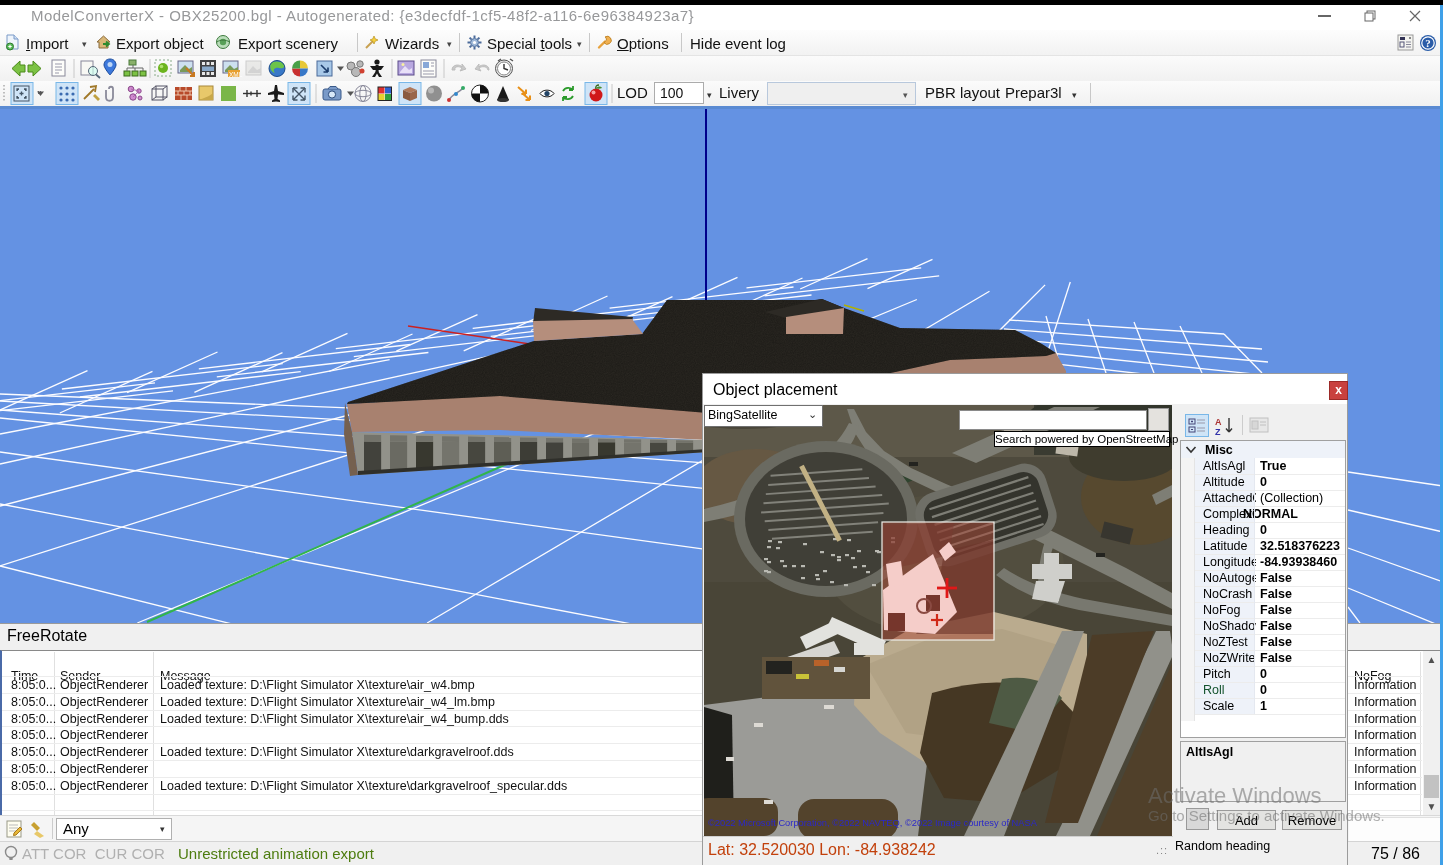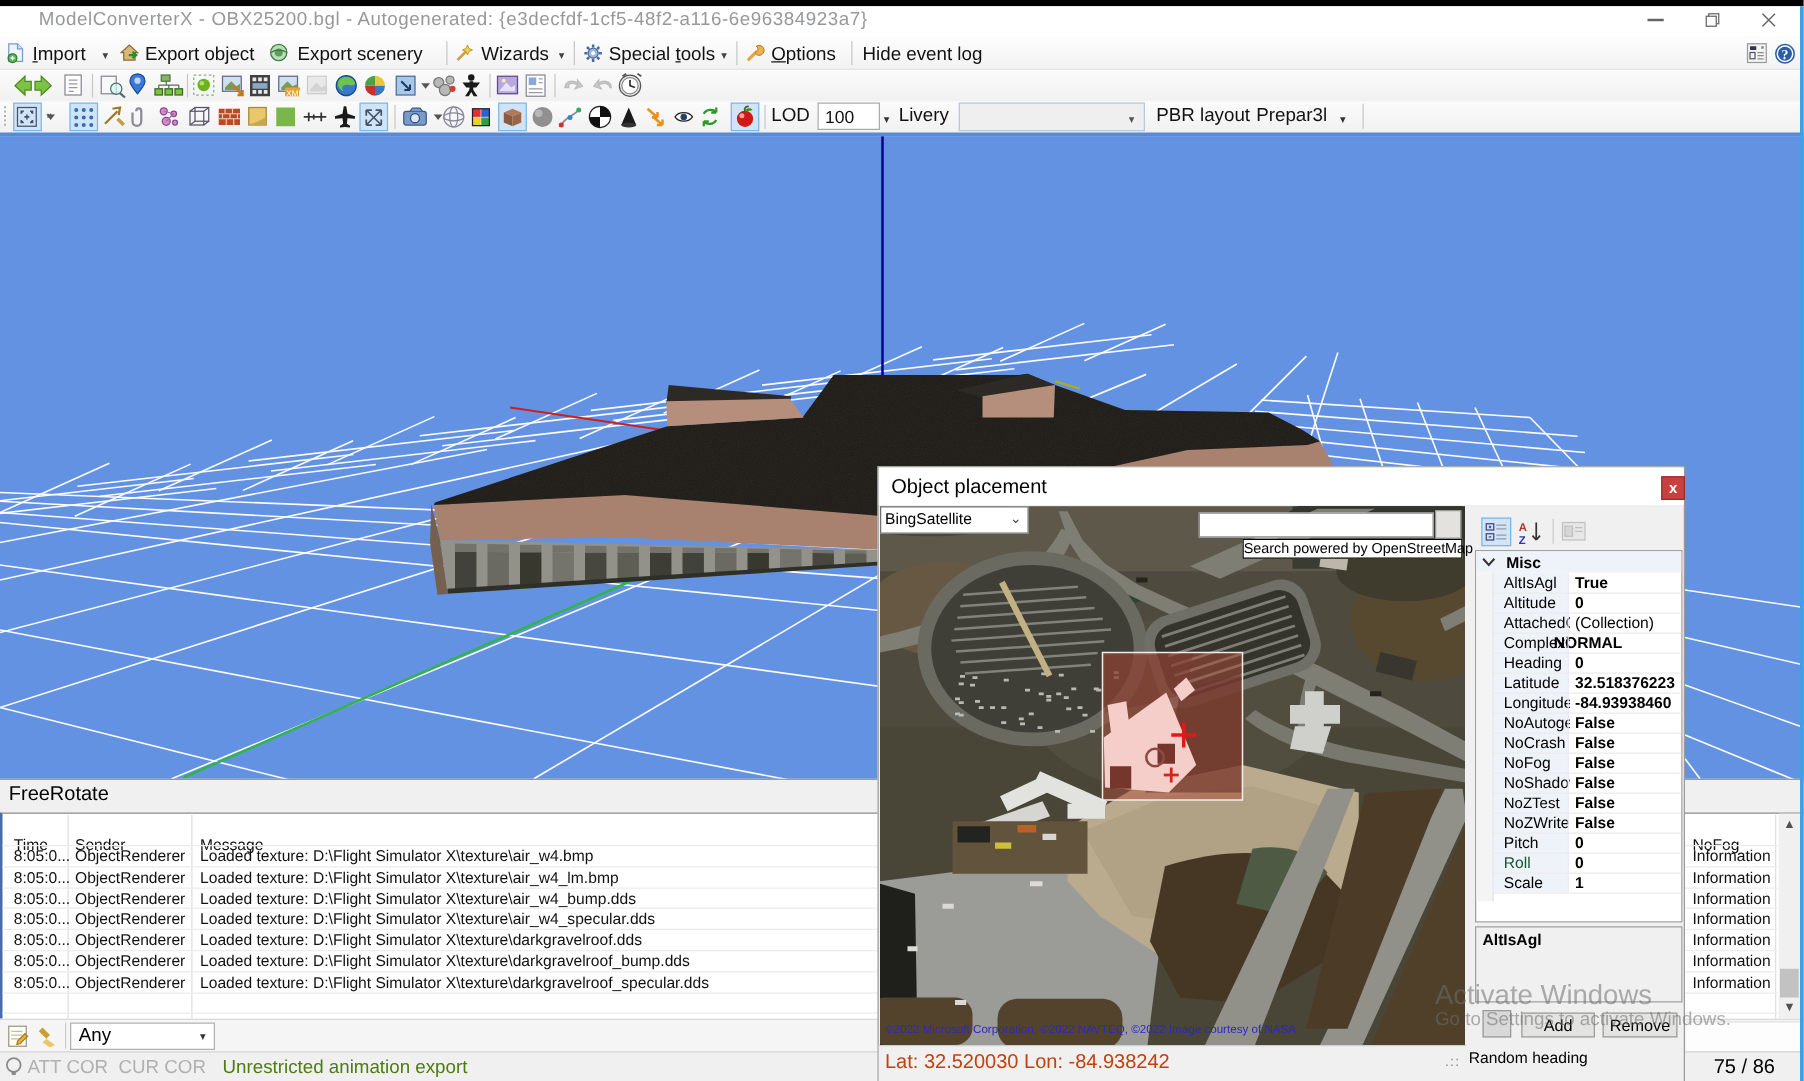--- a/index.html
+++ b/index.html
@@ -498,31 +498,29 @@
 <div class="cell" style="left:158px;top:44px">Loaded texture: D:\Flight Simulator X\texture\air_w4_lm.bmp</div>
 <div class="cell" style="left:1352px;top:44px">Information</div>
 <div class="rowline" style="top:59px"></div>
 <div class="cell" style="left:9px;top:61px">8:05:0...</div>
 <div class="cell" style="left:58px;top:61px">ObjectRenderer</div>
 <div class="cell" style="left:158px;top:61px">Loaded texture: D:\Flight Simulator X\texture\air_w4_bump.dds</div>
 <div class="cell" style="left:1352px;top:61px">Information</div>
 <div class="rowline" style="top:75px"></div>
 <div class="cell" style="left:9px;top:77px">8:05:0...</div>
 <div class="cell" style="left:58px;top:77px">ObjectRenderer</div>
-<div class="cell" style="left:158px;top:77px">Loaded texture: D:\Flight Simulator X\texture\air_w4_specular.dds</div>
 <div class="cell" style="left:1352px;top:77px">Information</div>
 <div class="rowline" style="top:92px"></div>
 <div class="cell" style="left:9px;top:94px">8:05:0...</div>
 <div class="cell" style="left:58px;top:94px">ObjectRenderer</div>
 <div class="cell" style="left:158px;top:94px">Loaded texture: D:\Flight Simulator X\texture\darkgravelroof.dds</div>
 <div class="cell" style="left:1352px;top:94px">Information</div>
 <div class="rowline" style="top:109px"></div>
 <div class="cell" style="left:9px;top:111px">8:05:0...</div>
 <div class="cell" style="left:58px;top:111px">ObjectRenderer</div>
-<div class="cell" style="left:158px;top:111px">Loaded texture: D:\Flight Simulator X\texture\darkgravelroof_bump.dds</div>
 <div class="cell" style="left:1352px;top:111px">Information</div>
 <div class="rowline" style="top:126px"></div>
 <div class="cell" style="left:9px;top:128px">8:05:0...</div>
 <div class="cell" style="left:58px;top:128px">ObjectRenderer</div>
 <div class="cell" style="left:158px;top:128px">Loaded texture: D:\Flight Simulator X\texture\darkgravelroof_specular.dds</div>
 <div class="cell" style="left:1352px;top:128px">Information</div>
 <div class="rowline" style="top:143px"></div>
 <div class="rowline" style="top:159px"></div>
     </div>
   <div class="abs" id="filterrow">

